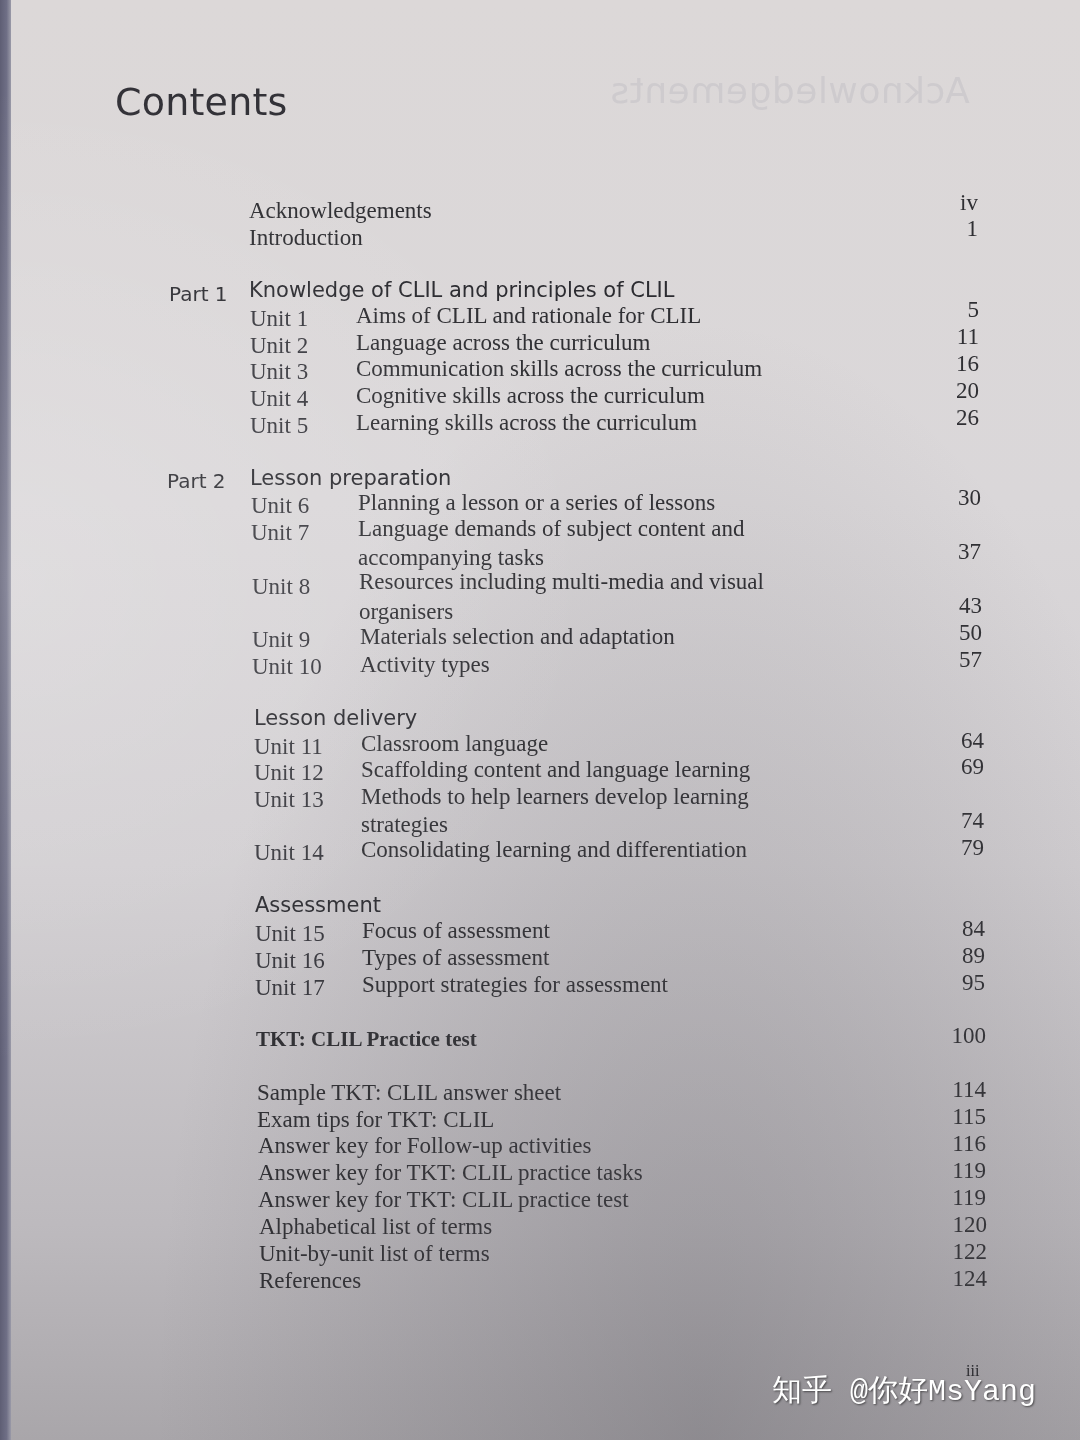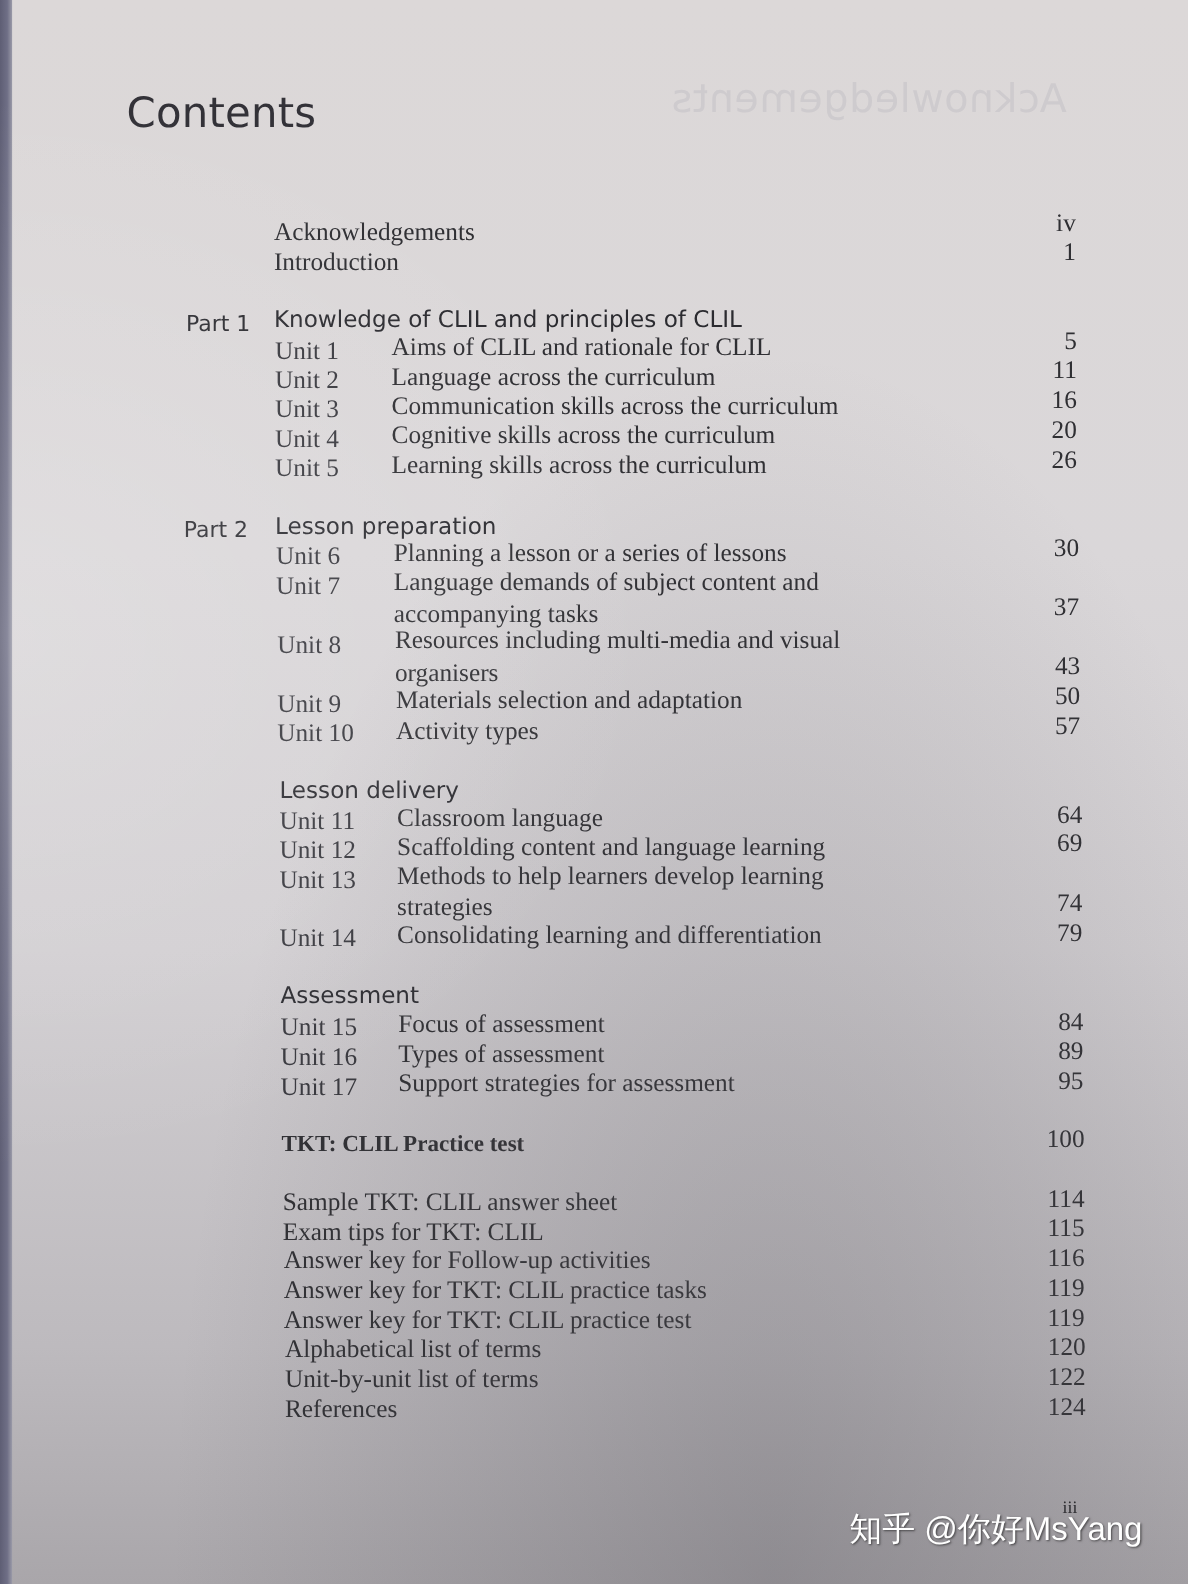--- a/index.html
+++ b/index.html
@@ -35,21 +35,21 @@
     }
     .sec-head {
       position: absolute; font-family: "DejaVu Sans", sans-serif; font-size: 21px; color: #2b2b30;
     }
     .unit-label { position: absolute; font-size: 23px; color: #38383e; }
     .unit-title { position: absolute; font-size: 23px; color: #2f2f33; }
     .page-num { position: absolute; font-size: 23px; color: #2f2f33; text-align: right; width: 60px; }
     .bold-line { position: absolute; font-size: 21px; font-weight: bold; color: #2f2f33; }
     .watermark {
       position: absolute; left: 772px; top: 1370px;
-      font-family: Liberation Sans, sans-serif; font-size: 30px; color: #ffffff;
+      font-family: Liberation Mono, monospace; font-size: 30px; color: #ffffff;
       text-shadow: 1px 1px 2px rgba(0,0,0,0.55);
     }
     .folio {
       position: absolute; left: 966px; top: 1362px; font-size: 16px; color: #2a2a2e;
     }
   </style>
 </head>
 <body>
 
 <div class="spine"></div>

